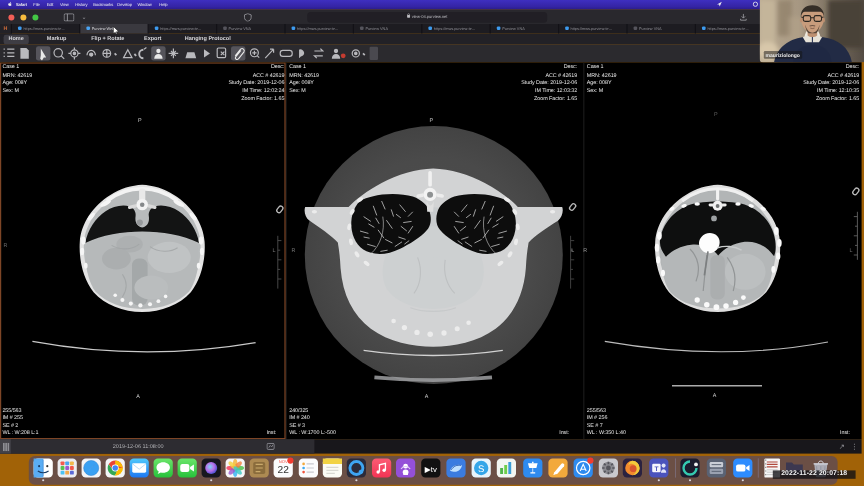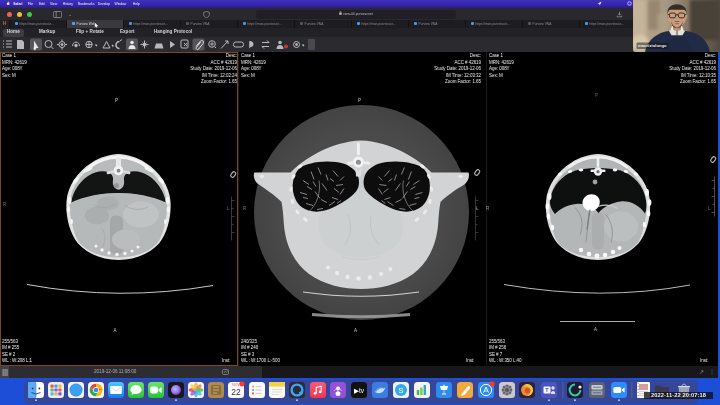--- a/index.html
+++ b/index.html
@@ -1,15 +1,15 @@
 <!DOCTYPE html>
 <html><head><meta charset="utf-8"><style>
 *{margin:0;padding:0;box-sizing:border-box}
 html,body{width:720px;height:405px;overflow:hidden;background:#000;font-family:"Liberation Sans",sans-serif}
-#screen{position:relative;width:720px;height:405px;background:#1d4ed8}
+#screen{position:relative;width:720px;height:405px;background:#a16207}
 .abs{position:absolute}
 
 #menubar{left:0;top:0;width:720px;height:7.5px;background:linear-gradient(#3e2fc0,#3424a4 70%,#2a1c86);color:#f0f0f0;font-size:3.4px;letter-spacing:-0.05px}
 #menubar .mi{position:absolute;top:1.6px;white-space:nowrap}
 
 #titlebar{left:0;top:8px;width:718px;height:12px;background:#29282d}
 .tl{position:absolute;top:3.5px;width:5px;height:5px;border-radius:50%}
 #addr{position:absolute;left:256px;top:1.5px;width:200px;height:9px;background:#211f25;border-radius:3px;color:#bdbdc2;font-size:3.4px;text-align:center;line-height:9.5px}
 .tbico{position:absolute;color:#9a9aa0;font-size:6px;top:2px}
 

